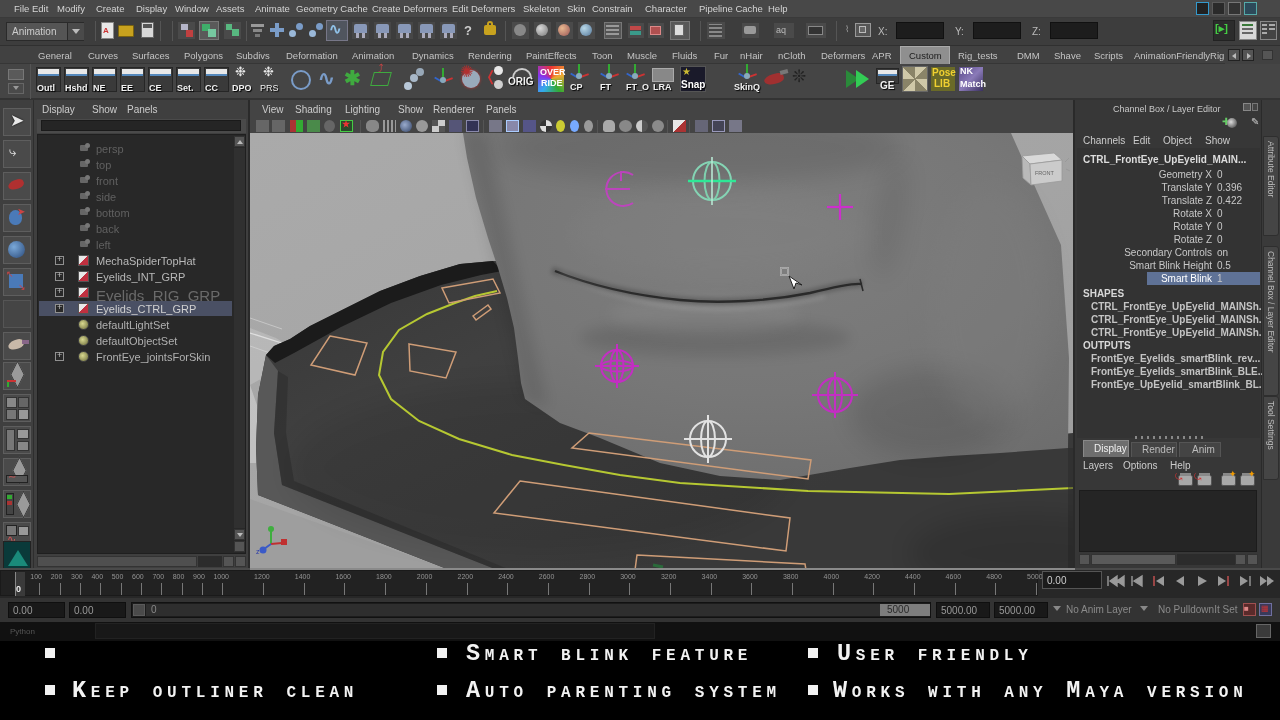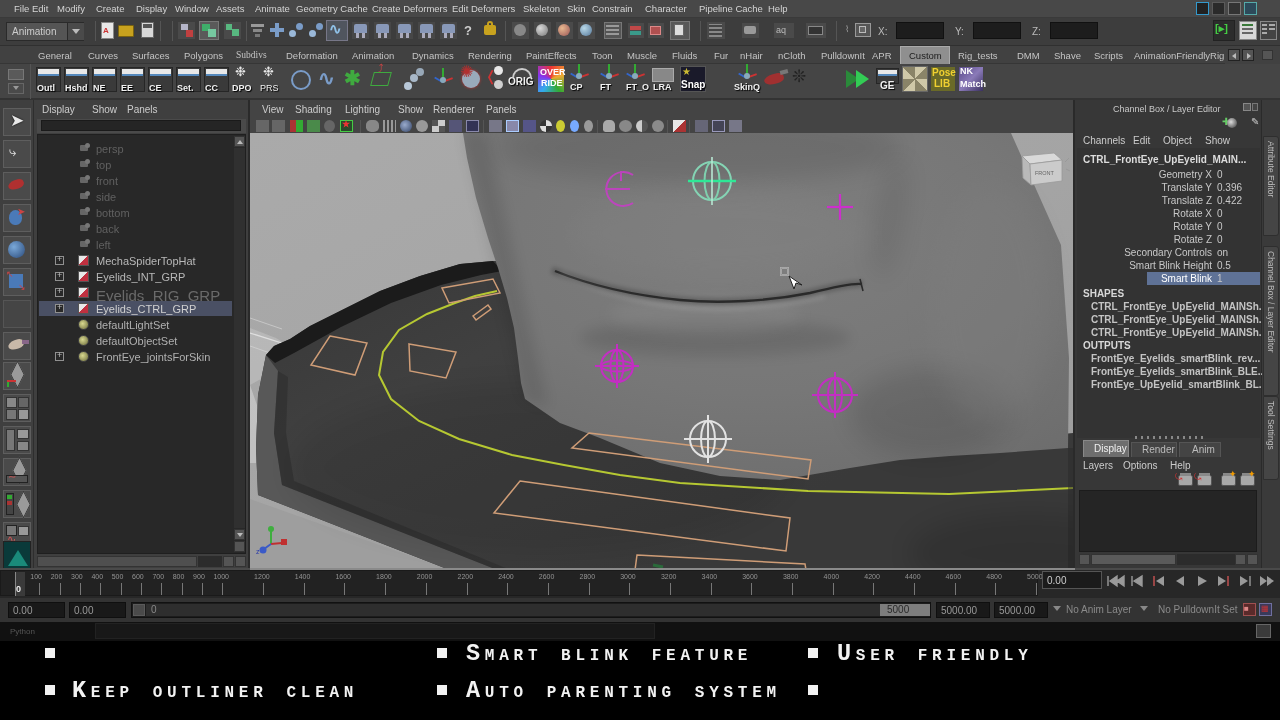--- a/index.html
+++ b/index.html
@@ -148,33 +148,33 @@
 <span class="abs" style="left:1269px;top:6px;width:6px;height:2px;background:#aaa;"></span>
 <span class="abs" style="left:1262px;top:10px;width:5px;height:2px;background:#aaa;"></span>
 <span class="abs" style="left:1269px;top:10px;width:6px;height:2px;background:#aaa;"></span>
 <span class="abs" style="left:1262px;top:14px;width:5px;height:2px;background:#aaa;"></span>
 </div>
 <div class="abs" style="left:0;top:46px;width:1280px;height:18px;background:#414141;border-bottom:1px solid #363636;">
 <span class="abs txt" style="left:38px;top:4px;font-size:9.5px;color:#c4c4c4;">General</span>
 <span class="abs txt" style="left:88px;top:4px;font-size:9.5px;color:#c4c4c4;">Curves</span>
 <span class="abs txt" style="left:132px;top:4px;font-size:9.5px;color:#c4c4c4;">Surfaces</span>
 <span class="abs txt" style="left:184px;top:4px;font-size:9.5px;color:#c4c4c4;">Polygons</span>
-<span class="abs txt" style="left:236px;top:4px;font-size:9.5px;color:#c4c4c4;font-family:Liberation Serif, serif;">Subdivs</span>
+<span class="abs txt" style="left:236px;top:4px;font-size:9.5px;color:#c4c4c4;">Subdivs</span>
 <span class="abs txt" style="left:286px;top:4px;font-size:9.5px;color:#c4c4c4;">Deformation</span>
 <span class="abs txt" style="left:352px;top:4px;font-size:9.5px;color:#c4c4c4;">Animation</span>
 <span class="abs txt" style="left:412px;top:4px;font-size:9.5px;color:#c4c4c4;">Dynamics</span>
 <span class="abs txt" style="left:468px;top:4px;font-size:9.5px;color:#c4c4c4;">Rendering</span>
 <span class="abs txt" style="left:526px;top:4px;font-size:9.5px;color:#c4c4c4;">PaintEffects</span>
 <span class="abs txt" style="left:592px;top:4px;font-size:9.5px;color:#c4c4c4;">Toon</span>
 <span class="abs txt" style="left:627px;top:4px;font-size:9.5px;color:#c4c4c4;">Muscle</span>
 <span class="abs txt" style="left:672px;top:4px;font-size:9.5px;color:#c4c4c4;">Fluids</span>
 <span class="abs txt" style="left:714px;top:4px;font-size:9.5px;color:#c4c4c4;">Fur</span>
 <span class="abs txt" style="left:740px;top:4px;font-size:9.5px;color:#c4c4c4;">nHair</span>
 <span class="abs txt" style="left:778px;top:4px;font-size:9.5px;color:#c4c4c4;">nCloth</span>
-<span class="abs txt" style="left:821px;top:4px;font-size:9.5px;color:#c4c4c4;">PulldownIt</span>
+<span class="abs txt" style="left:821px;top:4px;font-size:9.5px;color:#c4c4c4;">Deformers</span>
 <span class="abs txt" style="left:872px;top:4px;font-size:9.5px;color:#c4c4c4;">APR</span>
 <span class="abs txt" style="left:958px;top:4px;font-size:9.5px;color:#c4c4c4;">Rig_tests</span>
 <span class="abs txt" style="left:1017px;top:4px;font-size:9.5px;color:#c4c4c4;">DMM</span>
 <span class="abs txt" style="left:1054px;top:4px;font-size:9.5px;color:#c4c4c4;">Shave</span>
 <span class="abs txt" style="left:1094px;top:4px;font-size:9.5px;color:#c4c4c4;">Scripts</span>
 <span class="abs txt" style="left:1134px;top:4px;font-size:9.5px;color:#c4c4c4;">AnimationFriendlyRig</span>
 <span class="abs" style="left:900px;top:0px;width:50px;height:18px;background:#8f8f8f;border:1px solid #aaa;border-bottom:none;">
         <span class="abs txt" style="left:8px;top:3px;font-size:9.5px;color:#1c1c1c;">Custom</span>
       </span>
 <span class="abs" style="left:1225px;top:0;width:55px;height:18px;background:#414141;"></span>
@@ -836,13 +836,14 @@
 <span class="abs" style="left:45px;top:7px;width:10px;height:10px;background:#f2f2f2;"></span>
 <span class="abs" style="left:437px;top:7px;width:10px;height:10px;background:#f2f2f2;"></span>
 <span class="abs txt" style="left:466px;top:-1px;font-size:23.5px;font-weight:bold;color:#f2f2f2;font-variant:small-caps;letter-spacing:4.75px;">Smart blink feature</span>
 <span class="abs" style="left:808px;top:7px;width:10px;height:10px;background:#f2f2f2;"></span>
 <span class="abs txt" style="left:837px;top:-1px;font-size:23.5px;font-weight:bold;color:#f2f2f2;font-variant:small-caps;letter-spacing:4.75px;">User friendly</span>
 <span class="abs" style="left:45px;top:44px;width:10px;height:10px;background:#f2f2f2;"></span>
 <span class="abs txt" style="left:72px;top:36px;font-size:23.5px;font-weight:bold;color:#f2f2f2;font-variant:small-caps;letter-spacing:4.75px;">Keep outliner clean</span>
 <span class="abs" style="left:437px;top:44px;width:10px;height:10px;background:#f2f2f2;"></span>
 <span class="abs txt" style="left:466px;top:36px;font-size:23.5px;font-weight:bold;color:#f2f2f2;font-variant:small-caps;letter-spacing:4.75px;">Auto parenting system</span>
 <span class="abs" style="left:808px;top:44px;width:10px;height:10px;background:#f2f2f2;"></span>
+<span class="abs txt" style="left:833px;top:36px;font-size:23.5px;font-weight:bold;color:#f2f2f2;font-variant:small-caps;letter-spacing:4.75px;">Works with any Maya version</span>
 </div>
 </div>
 </body></html>

